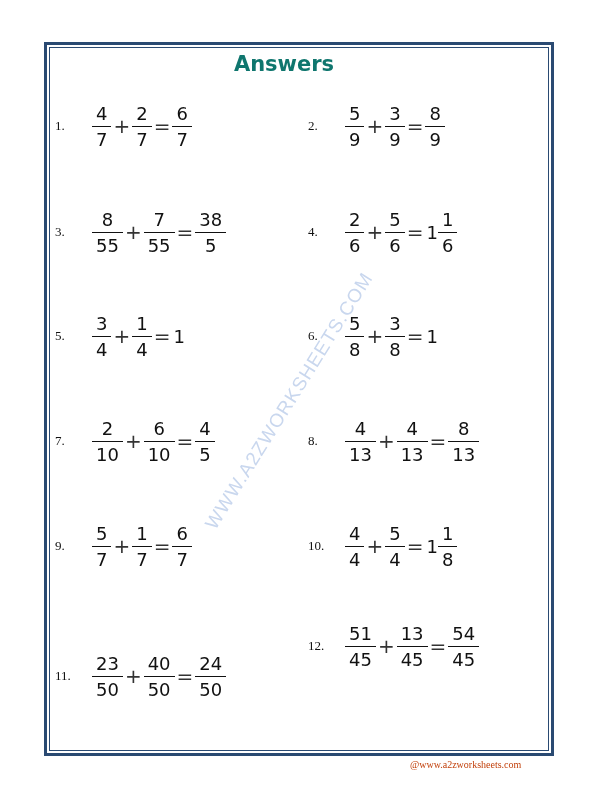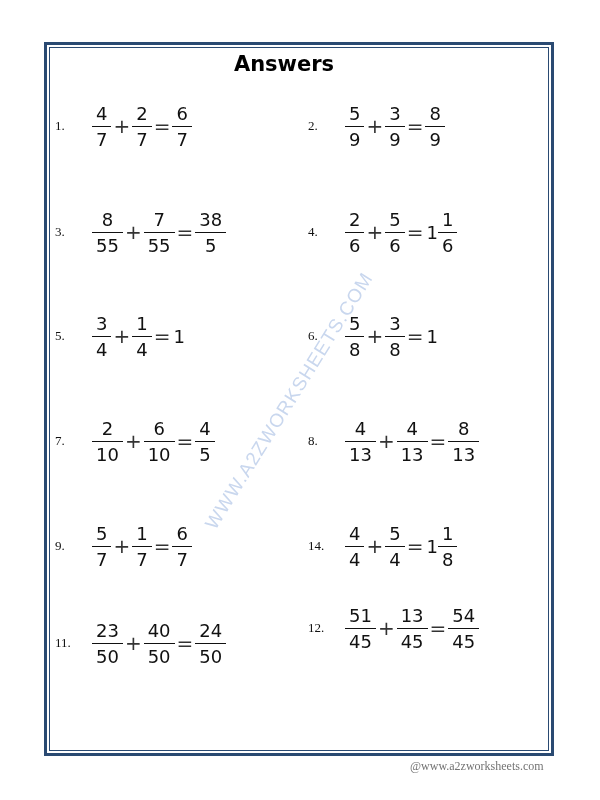--- a/index.html
+++ b/index.html
@@ -10,39 +10,39 @@
   .frame-outer {
     position: absolute; left: 44px; top: 42px; width: 510px; height: 714px;
     border: 3px solid #2a4a72; box-sizing: border-box;
   }
   .frame-inner {
     position: absolute; left: 49px; top: 47px; width: 500px; height: 704px;
     border: 1px solid #2a4a72; box-sizing: border-box;
   }
   .title {
     position: absolute; left: 0; width: 568px; top: 52px; text-align: center;
-    font-family: "DejaVu Sans", sans-serif; font-weight: bold; font-size: 21px; color: #000000;
+    font-family: "DejaVu Sans", sans-serif; font-weight: bold; font-size: 21px; color: #0f766e;
   }
   .watermark {
     position: absolute; left: 140px; top: 390px; transform: rotate(-58deg);
     font-family: "Liberation Sans", sans-serif; font-size: 19px; color: #c9d7ee;
     letter-spacing: 1px; white-space: nowrap; transform-origin: center;
   }
   .problem { position: absolute; display: flex; align-items: center; height: 60px; }
   .num {
     font-family: "Liberation Serif", serif; font-size: 13px; width: 38px; color: #111;
   }
   .frac { display: inline-flex; flex-direction: column; align-items: center; margin: 0 1px; }
   .frac span { font-family: "DejaVu Sans", sans-serif; font-size: 18px; line-height: 21px; padding: 0 2px; }
   .frac .bar { width: 100%; border-top: 1px solid #111; height: 0; margin: 2px 0; }
   .op { font-family: "DejaVu Sans", sans-serif; font-size: 20px; margin: 0 3px; color: #333; }
   .whole { font-family: "DejaVu Sans", sans-serif; font-size: 18px; margin-right: 1px; }
   .footer {
     position: absolute; left: 410px; top: 759px;
-    font-family: "Liberation Serif", serif; font-size: 12px; color: #737373;
+    font-family: "Liberation Serif", serif; font-size: 10px; color: #c2410c;
   }
 </style>
 </head>
 <body>
 
 <div class="frame-outer"></div>
 <div class="frame-inner"></div>
 <div class="title">Answers</div>
 <div class="watermark">WWW.A2ZWORKSHEETS.COM</div>
 
@@ -214,61 +214,61 @@
         <span>7</span>
       </span>
       <span class="op">=</span>
       <span class="frac">
         <span>6</span>
         <span class="bar"></span>
         <span>7</span>
       </span>
     </div>
     <div class="problem" style="left: 308px; top: 516px;">
-      <span class="num">14.</span>
-      <span class="frac">
-        <span>4</span>
-        <span class="bar"></span>
-        <span>4</span>
-      </span>
-      <span class="op">+</span>
-      <span class="frac">
-        <span>5</span>
-        <span class="bar"></span>
-        <span>4</span>
-      </span>
-      <span class="op">=</span>
-      <span class="whole">1</span>
-      <span class="frac">
-        <span>1</span>
-        <span class="bar"></span>
-        <span>8</span>
-      </span>
-    </div>
-    <div class="problem" style="left: 55px; top: 613px;">
+      <span class="num">10.</span>
+      <span class="frac">
+        <span>4</span>
+        <span class="bar"></span>
+        <span>4</span>
+      </span>
+      <span class="op">+</span>
+      <span class="frac">
+        <span>5</span>
+        <span class="bar"></span>
+        <span>4</span>
+      </span>
+      <span class="op">=</span>
+      <span class="whole">1</span>
+      <span class="frac">
+        <span>1</span>
+        <span class="bar"></span>
+        <span>8</span>
+      </span>
+    </div>
+    <div class="problem" style="left: 55px; top: 646px;">
       <span class="num">11.</span>
       <span class="frac">
         <span>23</span>
         <span class="bar"></span>
         <span>50</span>
       </span>
       <span class="op">+</span>
       <span class="frac">
         <span>40</span>
         <span class="bar"></span>
         <span>50</span>
       </span>
       <span class="op">=</span>
       <span class="frac">
         <span>24</span>
         <span class="bar"></span>
         <span>50</span>
       </span>
     </div>
-    <div class="problem" style="left: 308px; top: 598px;">
+    <div class="problem" style="left: 308px; top: 616px;">
       <span class="num">12.</span>
       <span class="frac">
         <span>51</span>
         <span class="bar"></span>
         <span>45</span>
       </span>
       <span class="op">+</span>
       <span class="frac">
         <span>13</span>
         <span class="bar"></span>

